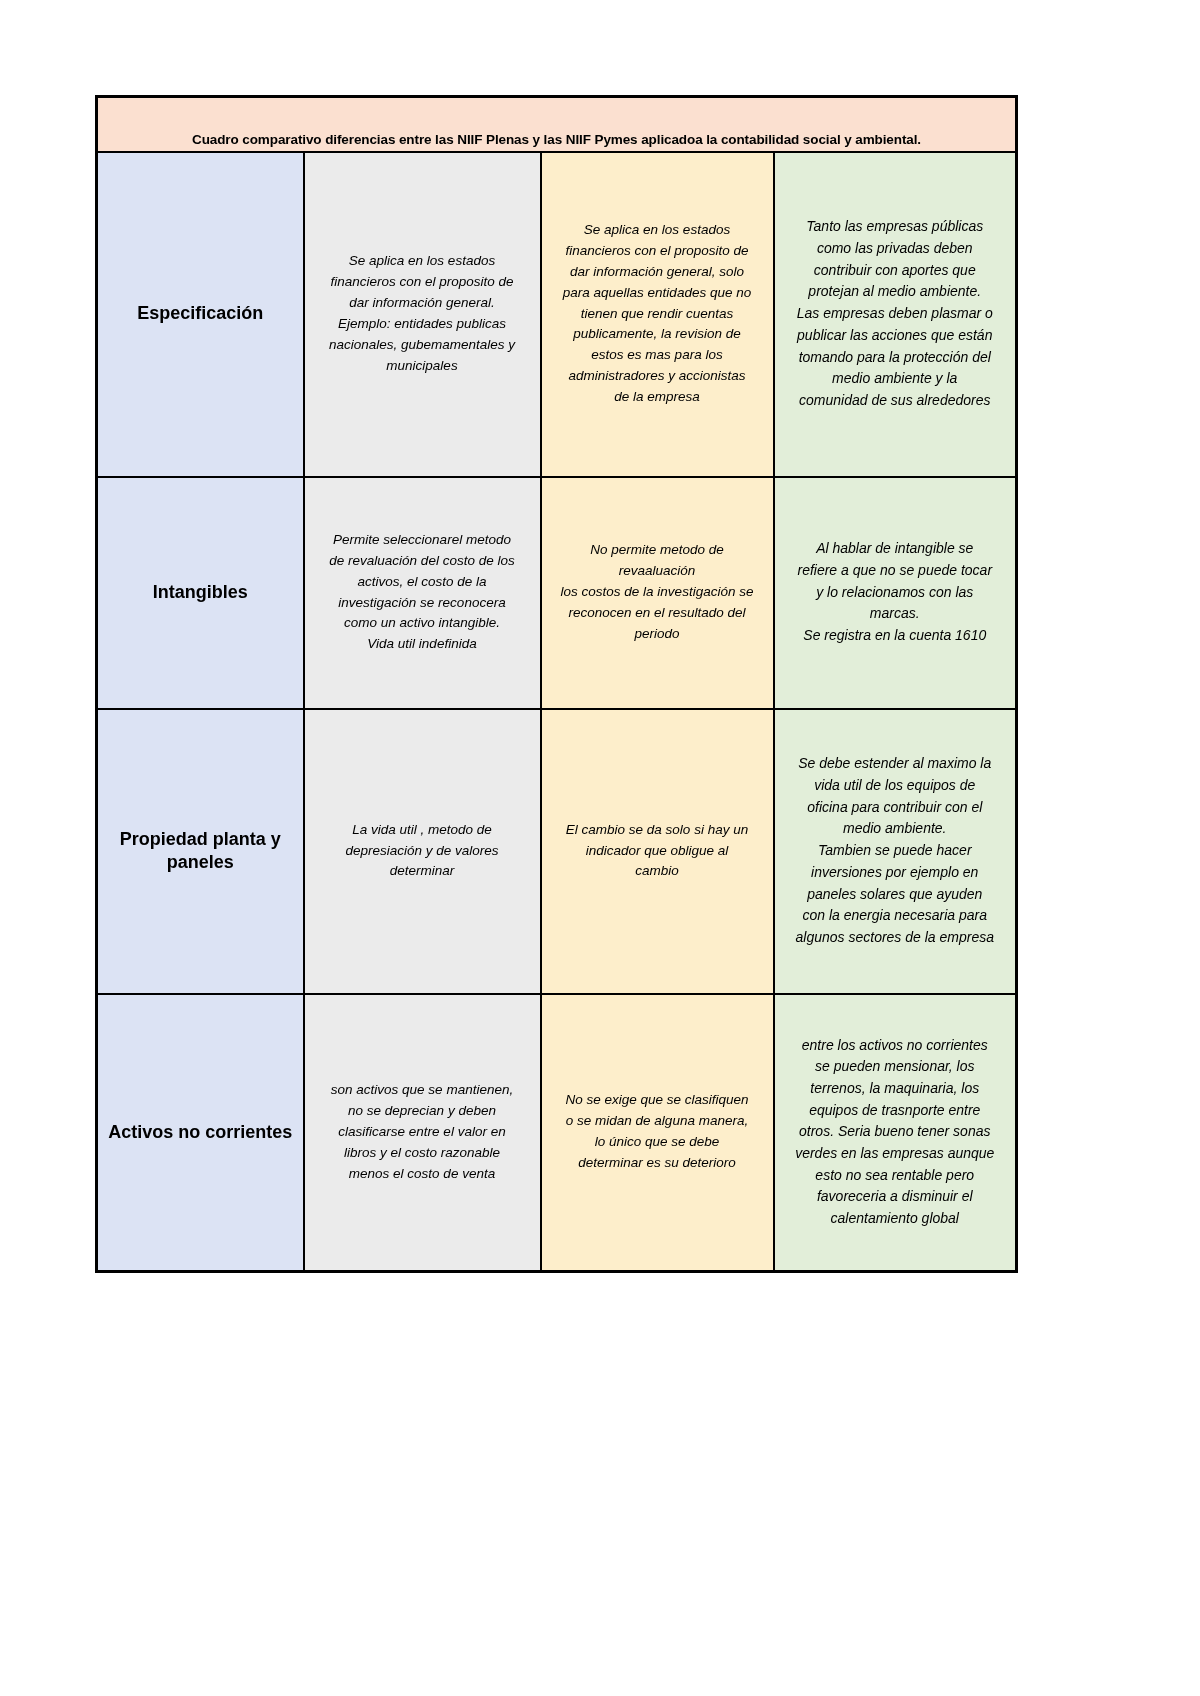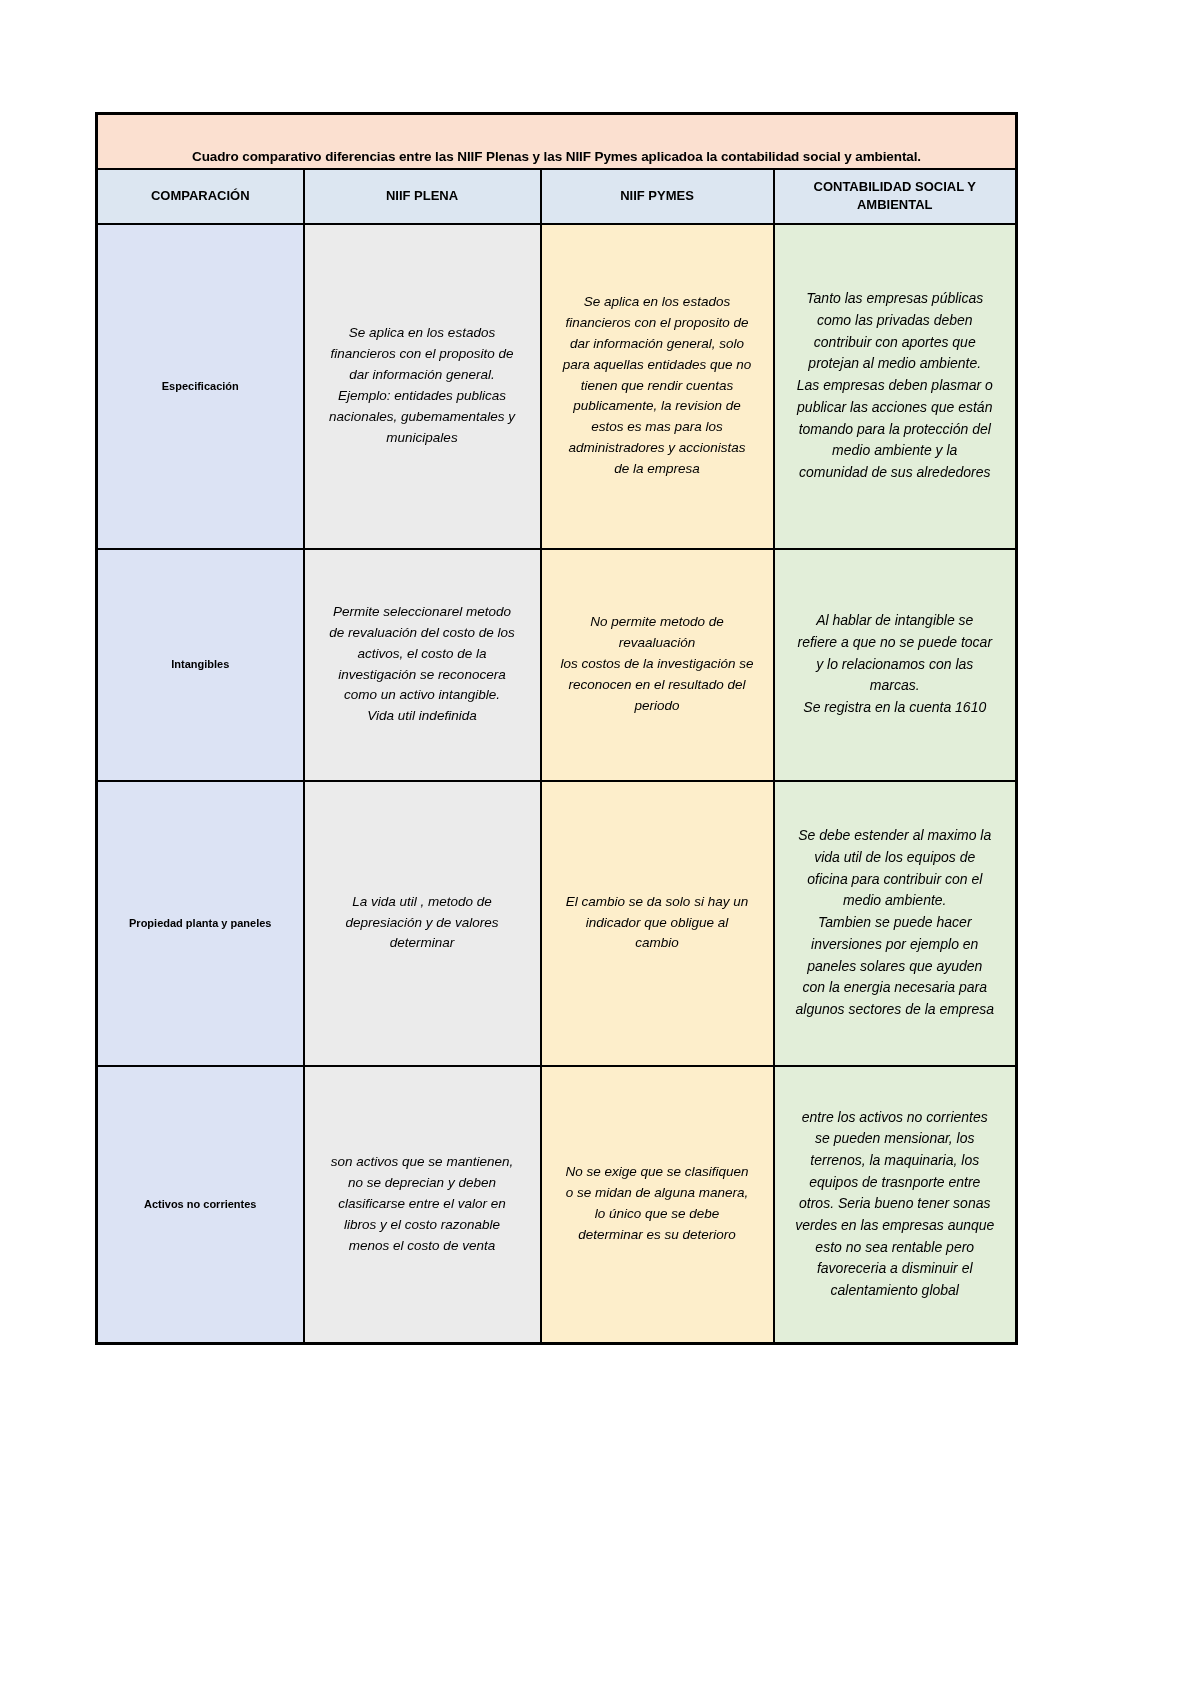--- a/index.html
+++ b/index.html
@@ -17,21 +17,21 @@
   .page {
     position: relative;
     width: 1200px;
     height: 1696px;
     background: #ffffff;
     box-sizing: border-box;
   }
   .table-wrap {
     position: absolute;
     left: 95px;
-    top: 112px;
+    top: 95px;
     width: 920px;
   }
   table.cuadro {
     border-collapse: collapse;
     table-layout: fixed;
     width: 920px;
     border: 3px solid #000000;
   }
   table.cuadro td, table.cuadro th {
     border: 2px solid #000000;
@@ -59,21 +59,21 @@
   .head-cell {
     background: #dce6f1;
     font-weight: bold;
     font-size: 13px;
     height: 55px;
     line-height: 1.35;
   }
   .rowlabel {
     background: #dce3f4;
     font-weight: bold;
-    font-size: 11px;
+    font-size: 18px;
     line-height: 1.3;
   }
   .col-plena {
     background: #ebebeb;
     font-size: 13.5px;
     line-height: 1.55;
   }
   .col-pymes {
     background: #fdeecb;
     font-size: 13.5px;
@@ -106,26 +106,20 @@
       <colgroup>
         <col class="c1">
           <col class="c2">
           <col class="c3">
           <col class="c4">
       </colgroup>
       <tbody>
         <tr class="r-title">
           <td class="title-cell" colspan="4">Cuadro comparativo diferencias entre las NIIF Plenas y las NIIF Pymes aplicadoa la contabilidad social y ambiental.</td>
         </tr>
-        <tr class="r-head">
-          <td class="head-cell">COMPARACIÓN</td>
-          <td class="head-cell">NIIF PLENA</td>
-          <td class="head-cell">NIIF PYMES</td>
-          <td class="head-cell">CONTABILIDAD SOCIAL Y AMBIENTAL</td>
-        </tr>
 
         <tr class="r1">
           <td class="rowlabel">Especificación</td>
           <td class="col-plena">
               <span class="cell-text">Se aplica en los estados
 financieros con el proposito de
 dar información general.
 Ejemplo: entidades publicas
 nacionales, gubemamentales y
 municipales</span>

